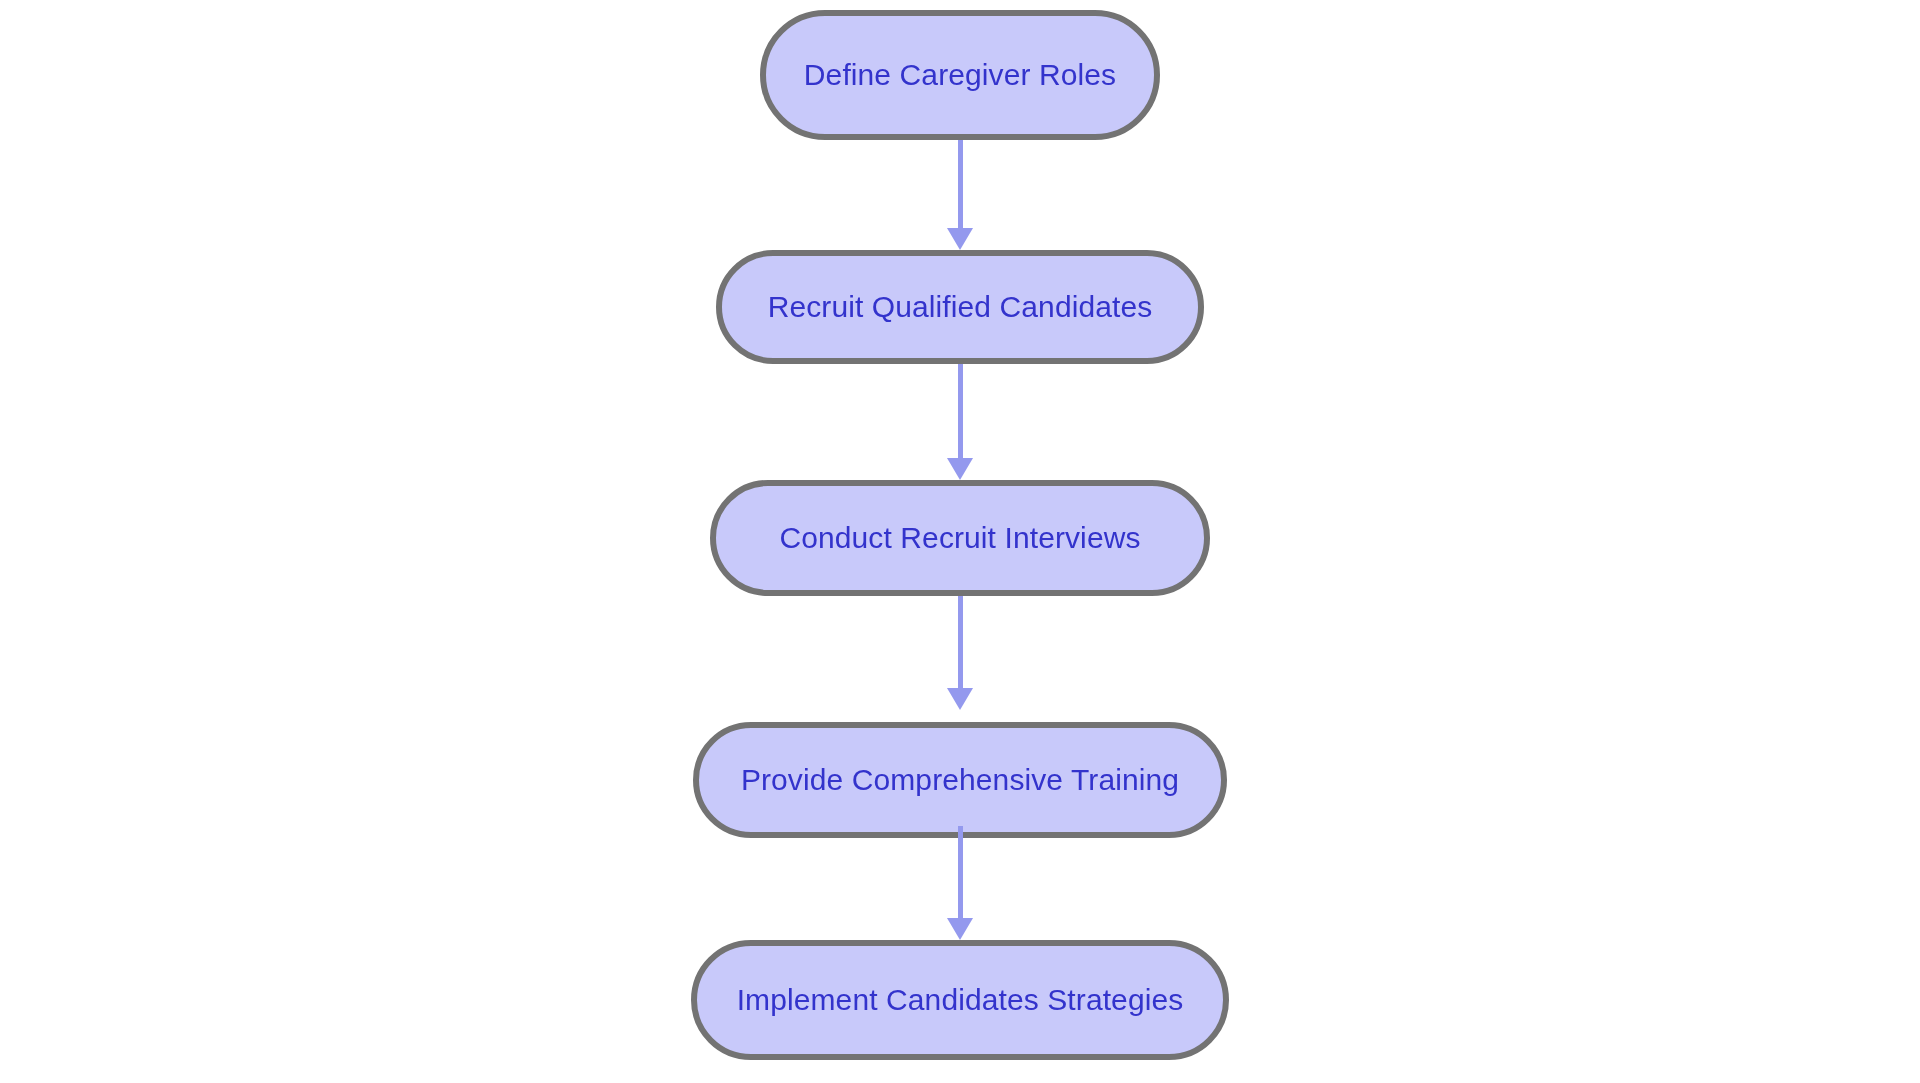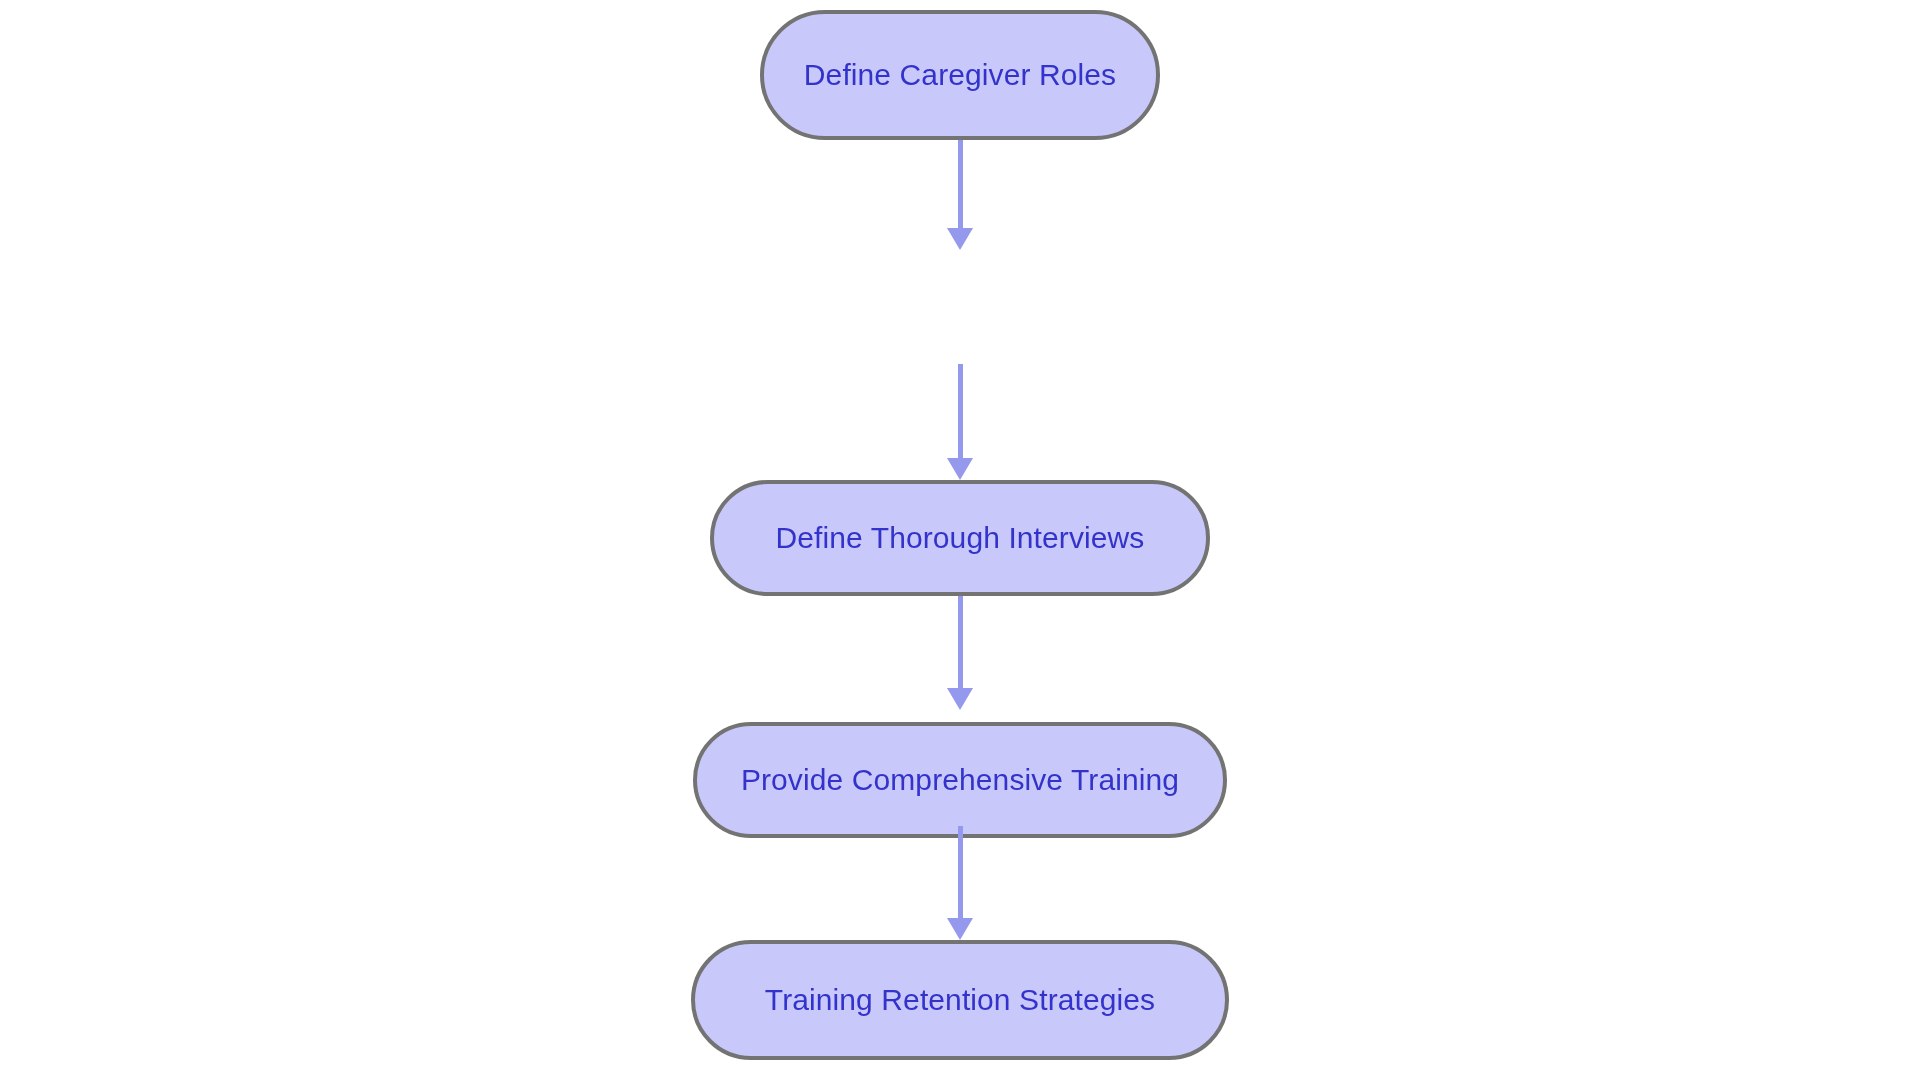--- a/index.html
+++ b/index.html
@@ -22,21 +22,21 @@
   }
 
   
   .node {
     position: absolute;
     box-sizing: border-box;
     display: flex;
     align-items: center;
     justify-content: center;
     background: #c8c9fa;
-    border: 4px solid #737373;
+    border: 6px solid #737373;
     border-radius: 999px;
     transform: translateX(-50%);
   }
   .node-label {
     font-family: "Liberation Sans", sans-serif;
     font-size: 30px;
     font-weight: 400;
     color: #3333cc;
     letter-spacing: 0.1px;
     white-space: nowrap;
@@ -93,41 +93,44 @@
 
   <div class="node" id="node-1">
     <span class="node-label">Define Caregiver Roles</span>
   </div>
 
   <div class="connector" id="conn-1">
     <div class="line"></div>
     <div class="arrowhead"></div>
   </div>
 
+  <div class="node" id="node-2">
+    <span class="node-label">Recruit Qualified Candidates</span>
+  </div>
 
   <div class="connector" id="conn-2">
     <div class="line"></div>
     <div class="arrowhead"></div>
   </div>
 
   <div class="node" id="node-3">
-    <span class="node-label">Define Thorough Interviews</span>
+    <span class="node-label">Conduct Recruit Interviews</span>
   </div>
 
   <div class="connector" id="conn-3">
     <div class="line"></div>
     <div class="arrowhead"></div>
   </div>
 
   <div class="node" id="node-4">
     <span class="node-label">Provide Comprehensive Training</span>
   </div>
 
   <div class="connector" id="conn-4">
     <div class="line"></div>
     <div class="arrowhead"></div>
   </div>
 
   <div class="node" id="node-5">
-    <span class="node-label">Training Retention Strategies</span>
+    <span class="node-label">Implement Candidates Strategies</span>
   </div>
 
 </div>
 
 </body></html>

